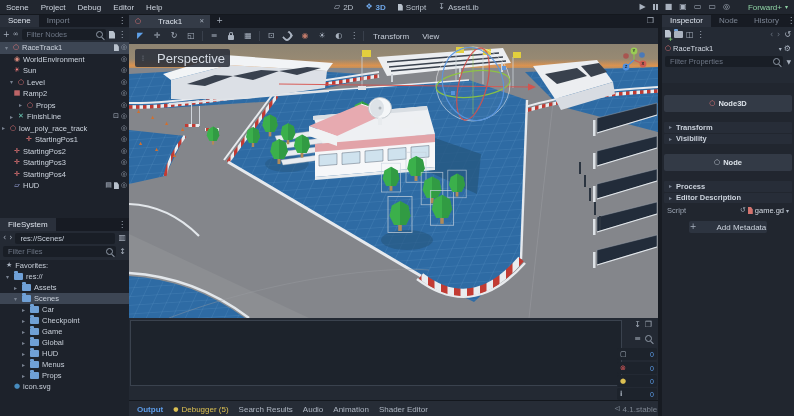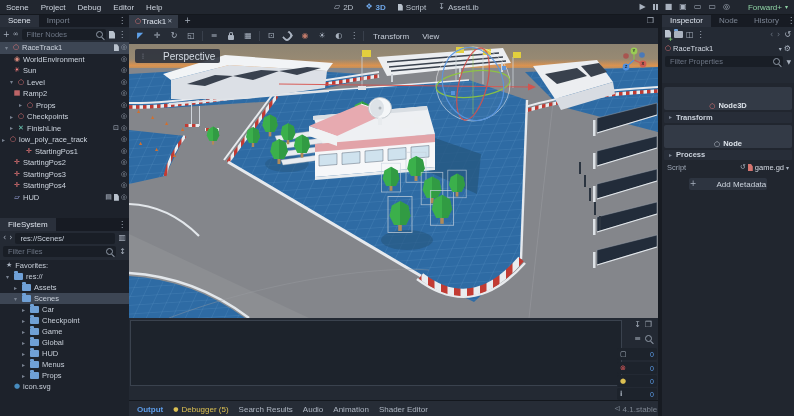--- a/index.html
+++ b/index.html
@@ -49,44 +49,44 @@
   .c-red{color:#fc7f7f}.c-teal{color:#6fd0ba}.c-purp{color:#a9b4f2}
   .eye{font-size:7px;color:#99a2af}
   
   #fs-dock{left:0;top:218px;width:129px;height:198px;background:#242a34}
   #fs-tree{position:absolute;left:0;top:42px;right:0;bottom:0;background:#1d222b}
   .frow{height:11px;display:flex;align-items:center;gap:3px}
   .frow .lbl{white-space:nowrap;color:#c8cfd9;font-size:7.5px}
   .frow.sel{background:#3d4654}
   
   #scenetabs{left:129px;top:14px;width:529px;height:14px;background:#171b23;display:flex;align-items:stretch}
-  .stab{background:#343b47;display:flex;align-items:center;gap:1px;padding:0 6px;color:#dde3ec}
+  .stab{background:#343b47;display:flex;align-items:center;gap:17px;padding:0 6px;color:#dde3ec}
   #vtoolbar{left:129px;top:28px;width:529px;height:16px;background:#262c36;display:flex;align-items:center;gap:5px;padding:0 5px;border-bottom:1px solid #14181e}
   .vtb{width:12px;height:12px;display:flex;align-items:center;justify-content:center;border-radius:2px} 
   .vsep{width:1px;height:10px;background:#39404c}
   .vmenu{padding:0 4px;color:#c6cdd8}
   #viewport{left:129px;top:44px;width:529px;height:274px;background:#84868b;overflow:hidden}
-  #persp-chip{position:absolute;left:6px;top:5px;background:rgba(42,48,59,.88);border-radius:2px;padding:1.5px 5px;display:flex;gap:17px;align-items:center;color:#d5dbe4;font-size:10px}
+  #persp-chip{position:absolute;left:6px;top:5px;background:rgba(42,48,59,.88);border-radius:2px;padding:1.5px 5px;display:flex;gap:11px;align-items:center;color:#d5dbe4;font-size:13px}
   
   #outpanel{left:129px;top:318px;width:529px;height:82px;background:#232933}
   #outarea{position:absolute;left:1px;top:2px;width:490px;height:64px;background:#1d232c;border:1px solid #3a424e}
   .sideico{position:absolute;display:flex;gap:4px}
   .cntbox{position:absolute;width:34px;height:12px;background:#1d232c;border-radius:2px;display:flex;align-items:center;gap:3px;padding:0 3px}
   .cnt{color:#5d9ce8;font-size:7px;margin-left:auto}
   #filterrow{position:absolute;left:1px;top:69px;width:490px;height:12px;background:#1b212a;border-radius:2px;display:flex;align-items:center;padding:0 4px;gap:3px}
   #btabs{left:129px;top:400px;width:529px;height:16px;background:#262c36;display:flex;align-items:center;gap:10px;padding:0 8px;border-top:1px solid #14181e}
   .btab{color:#aeb6c2;display:flex;align-items:center;gap:3px}
   .btab.active{color:#5d9ce8;font-weight:bold}
   .btab.warn{color:#dcc052}
   #bver{margin-left:auto;display:flex;align-items:center;gap:2px;color:#7d8591}
   
   #divider{left:658px;top:14px;width:4px;height:402px;background:#171b22}
   #inspector{left:662px;top:14px;width:132px;height:402px;background:#242a34}
   #insp-content{position:absolute;left:0;top:69px;right:0;bottom:0;background:#21262f;padding:2px 2px}
-  .ihead{height:23px;background:#333a46;border-radius:2px;display:flex;align-items:flex-end;justify-content:center;gap:3px;margin:2px 0;color:#dde3ea;font-weight:bold;font-size:7.5px}
+  .ihead{height:17px;background:#333a46;border-radius:2px;display:flex;align-items:center;justify-content:center;gap:3px;margin:10px 0;color:#dde3ea;font-weight:bold;font-size:7.5px}
   .igroup{height:10.5px;display:flex;align-items:center;gap:2px;padding-left:3px;color:#ccd3dd;font-weight:bold;font-size:7.5px;background:#272d38;margin-bottom:1px;border-radius:1px}
   .iprop{height:13px;display:flex;align-items:center;padding:0 3px;gap:2px}
   .iprop .plabel{color:#9aa3b1;font-size:7.5px}
   .iprop .pval{margin-left:auto;display:flex;align-items:center;gap:2px;color:#d5dbe4;font-size:7.5px}
   #addmeta{margin:4px auto;width:78px;height:12px;background:#2d3440;border-radius:2px;display:flex;align-items:center;justify-content:center;gap:20px;color:#ccd3dd}
 </style>
 </head>
 <body>
 
 <div id="menubar" class="abs flex">
@@ -185,28 +185,20 @@
       <span class="g ni c-red" data-g="▦"></span>
       <span class="lbl">Ramp2</span>
       <span class="rico">
           <span class="g eye" data-g="◎"></span>
         </span>
     </div>
     <div class="trow" style="padding-left:17px">
       <span class="g xp" data-g="▸"></span>
         <span class="g ni c-red" data-g="○"></span>
       <span class="lbl">Props</span>
-      <span class="rico">
-          <span class="g eye" data-g="◎"></span>
-        </span>
-    </div>
-    <div class="trow" style="padding-left:8px">
-      <span class="g xp" data-g="▸"></span>
-        <span class="g ni c-red" data-g="○"></span>
-      <span class="lbl">Checkpoints</span>
       <span class="rico">
           <span class="g eye" data-g="◎"></span>
         </span>
     </div>
     <div class="trow" style="padding-left:8px">
       <span class="g xp" data-g="▸"></span>
         <span class="g ni c-teal" data-g="✕"></span>
       <span class="lbl">FinishLine</span>
       <span class="rico">
           <span class="g" style="font-size:7px" data-g="⊡"></span>
@@ -736,27 +728,35 @@
   </div>
   <div id="insp-content">
     <div class="ihead">
       <span class="g c-red" style="font-size:7px" data-g="○"></span>
       <span>Node3D</span>
     </div>
     <div class="igroup">
       <span class="g xp" data-g="▸"></span>
         <span>Transform</span>
     </div>
+    <div class="igroup">
+      <span class="g xp" data-g="▸"></span>
+        <span>Visibility</span>
+    </div>
     <div class="ihead">
       <span class="g" style="color:#cfd6e0;font-size:7px" data-g="○"></span>
       <span>Node</span>
     </div>
     <div class="igroup">
       <span class="g xp" data-g="▸"></span>
         <span>Process</span>
+    </div>
+    <div class="igroup">
+      <span class="g xp" data-g="▸"></span>
+        <span>Editor Description</span>
     </div>
     <div class="iprop">
       <span class="plabel">Script</span>
       <span class="pval">
         <span class="g" style="font-size:7px" data-g="↺"></span>
         <span class="page red" style="width:5px;height:7px"></span>
         <span>game.gd</span>
         <span class="g" style="font-size:6px" data-g="▾"></span>
       </span>
     </div>

